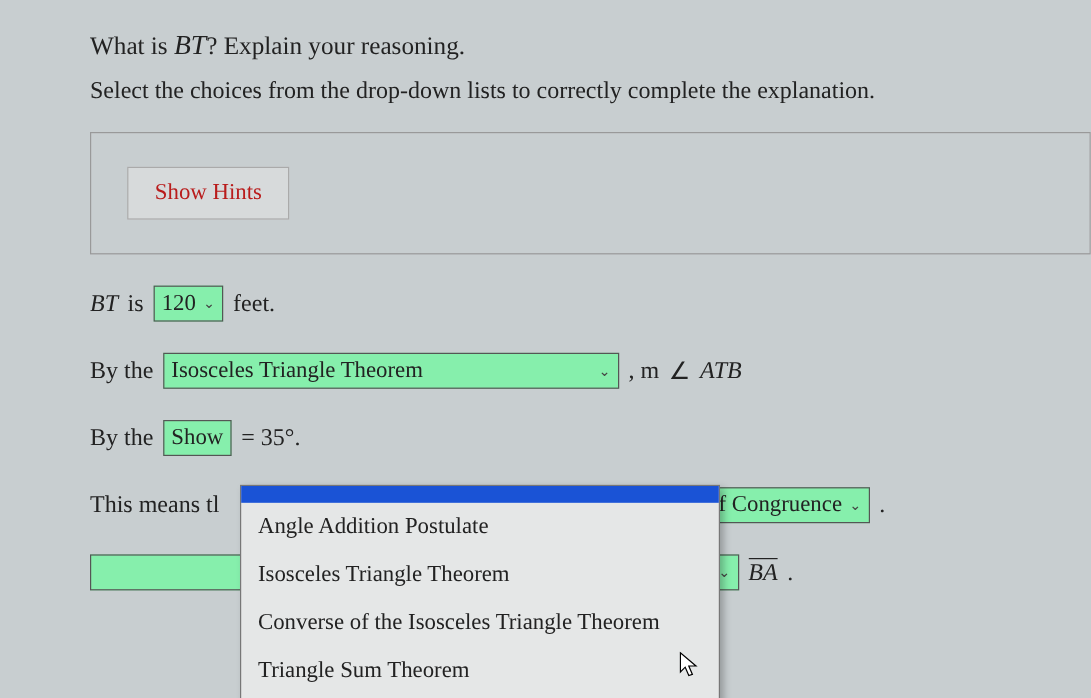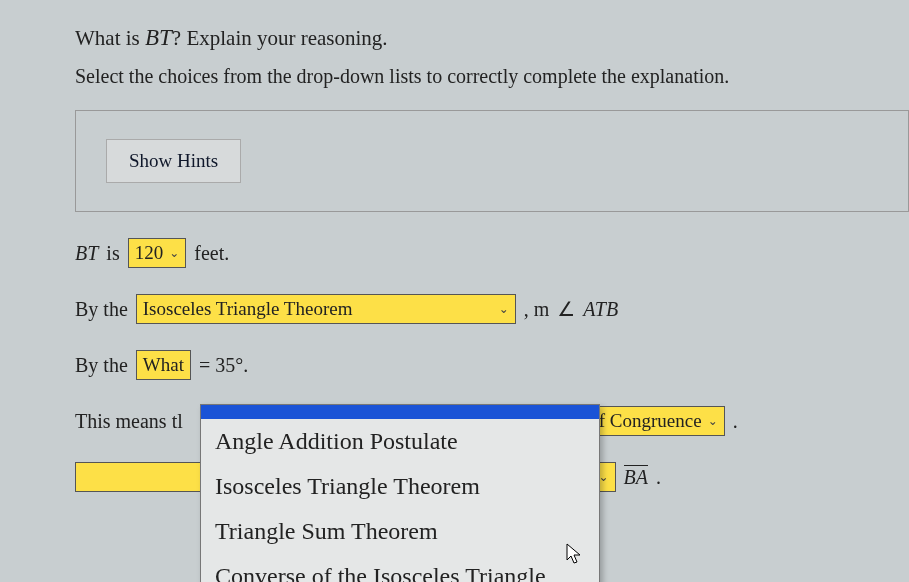--- a/index.html
+++ b/index.html
@@ -33,33 +33,33 @@
       margin-bottom: 26px;
       background: #c8ced0;
     }
     .hint-btn {
       background: #d7dadb;
       border: 1px solid #aaa;
       padding: 10px 22px;
       font-size: 19px;
       font-family: Georgia, serif;
       cursor: pointer;
-      color: #0f172a;
+      color: #b91c1c;
     }
     .line {
       display: flex;
       align-items: center;
       gap: 8px;
       margin-bottom: 26px;
       font-size: 20px;
       white-space: nowrap;
     }
     .select-box {
       border: 1px solid #555;
-      background: #fde047;
+      background: #86efac;
       padding: 3px 6px;
       display: inline-flex;
       align-items: center;
       gap: 6px;
       font-family: Georgia, serif;
       font-size: 19px;
       cursor: pointer;
     }
     .select-box.wide { min-width: 380px; justify-content: space-between; }
     .select-box.small { min-width: 50px; }
@@ -90,21 +90,21 @@
       border: 1px solid #777;
       box-shadow: 3px 3px 6px rgba(0,0,0,0.25);
       z-index: 10;
     }
     .dropdown-header {
       height: 14px;
       background: #1a53d6;
     }
     .dropdown-item {
       padding: 9px 14px;
-      font-size: 24px;
+      font-size: 19px;
       cursor: pointer;
     }
     .cursor-ptr {
       position: absolute;
       left: 566px;
       top: 543px;
       z-index: 20;
     }
   </style>
 </head>
@@ -137,21 +137,21 @@
     <span class="chev">⌄</span>
   </span>
   <span>, m</span>
     <span class="angle-sym">∠</span>
     <span class="mathit">ATB</span>
 </div>
 
 <div class="line">
   <span>By the</span>
   <span class="select-box">
-    <span>What</span>
+    <span>Show</span>
   </span>
   <span style="">= 35°.</span>
 </div>
 
 <div class="line">
   <span>This means tl</span>
   <span style="margin-left:372px;" class="select-box">
     <span>ty of Congruence</span>
     <span class="chev">⌄</span>
   </span>
@@ -170,20 +170,20 @@
     <span class="chev">⌄</span>
   </span>
   <span class="seg-over">BA</span>
     <span>.</span>
 </div>
 
 <div class="dropdown">
   <div class="dropdown-header"></div>
   <div class="dropdown-item">Angle Addition Postulate</div>
   <div class="dropdown-item">Isosceles Triangle Theorem</div>
+  <div class="dropdown-item">Converse of the Isosceles Triangle Theorem</div>
   <div class="dropdown-item">Triangle Sum Theorem</div>
-  <div class="dropdown-item">Converse of the Isosceles Triangle Theorem</div>
   <div class="dropdown-item">Exterior Angle Theorem</div>
 </div>
 
 <svg class="cursor-ptr" width="20" height="24">
   <path d="M1 1 L1 17 L5 13 L8 20 L11 19 L8 12 L14 12 Z" fill="#fff" stroke="#000" stroke-width="1"></path>
 </svg>
 
 </body></html>

